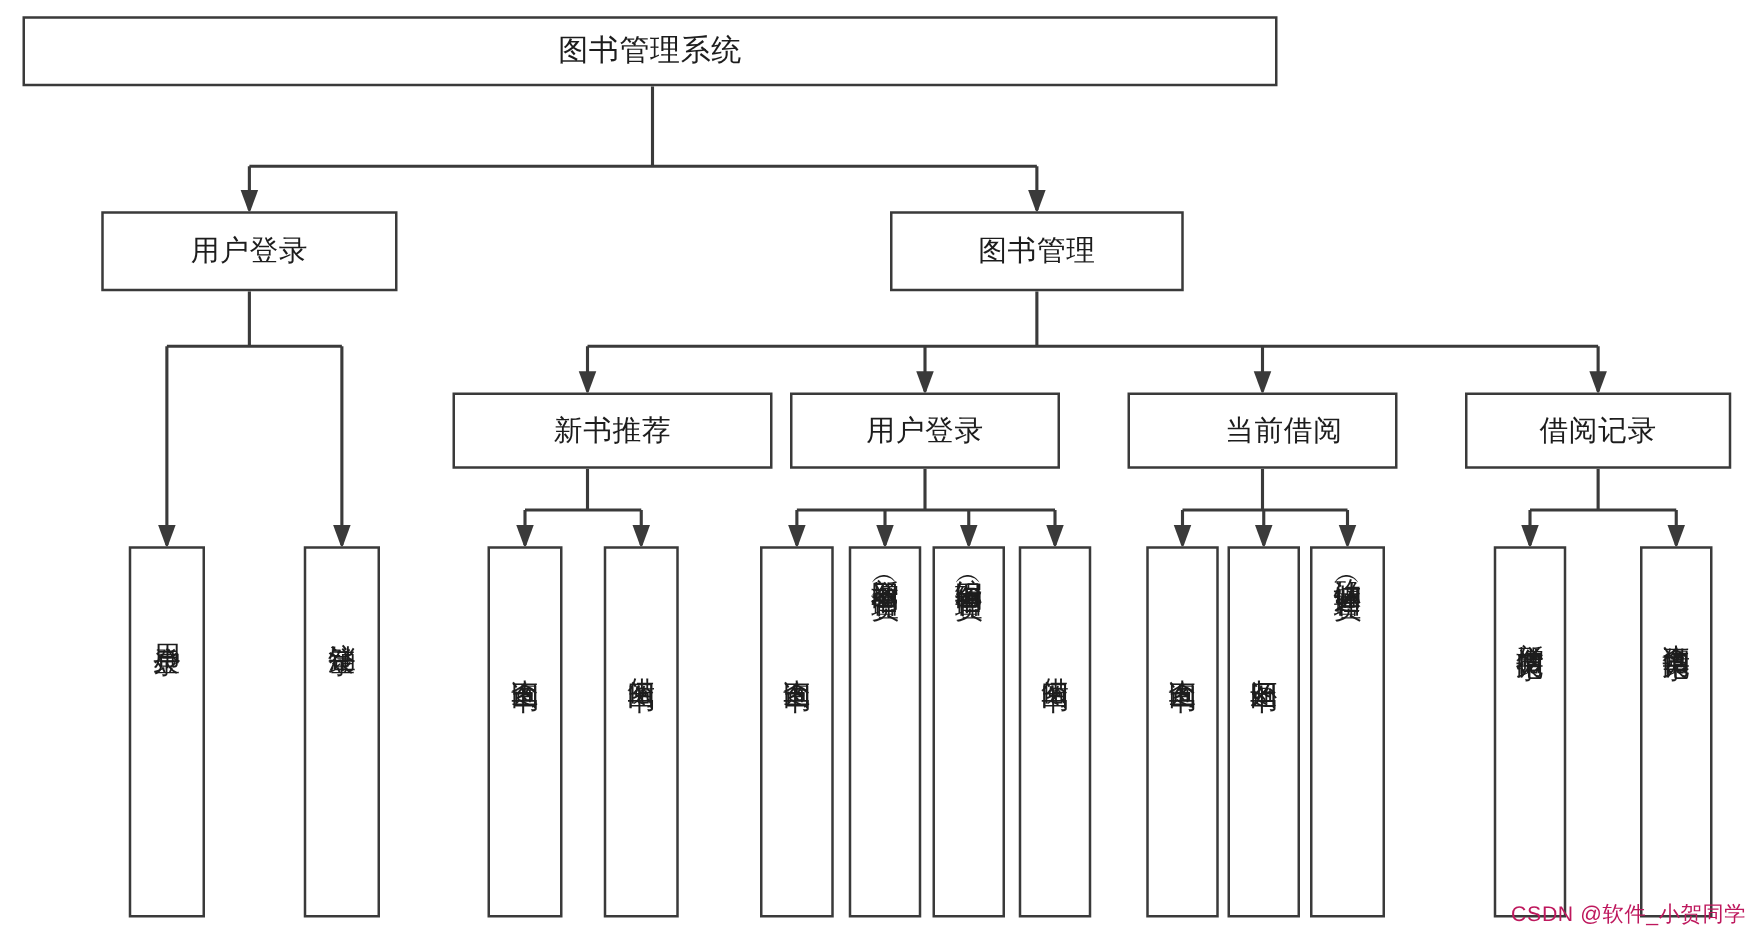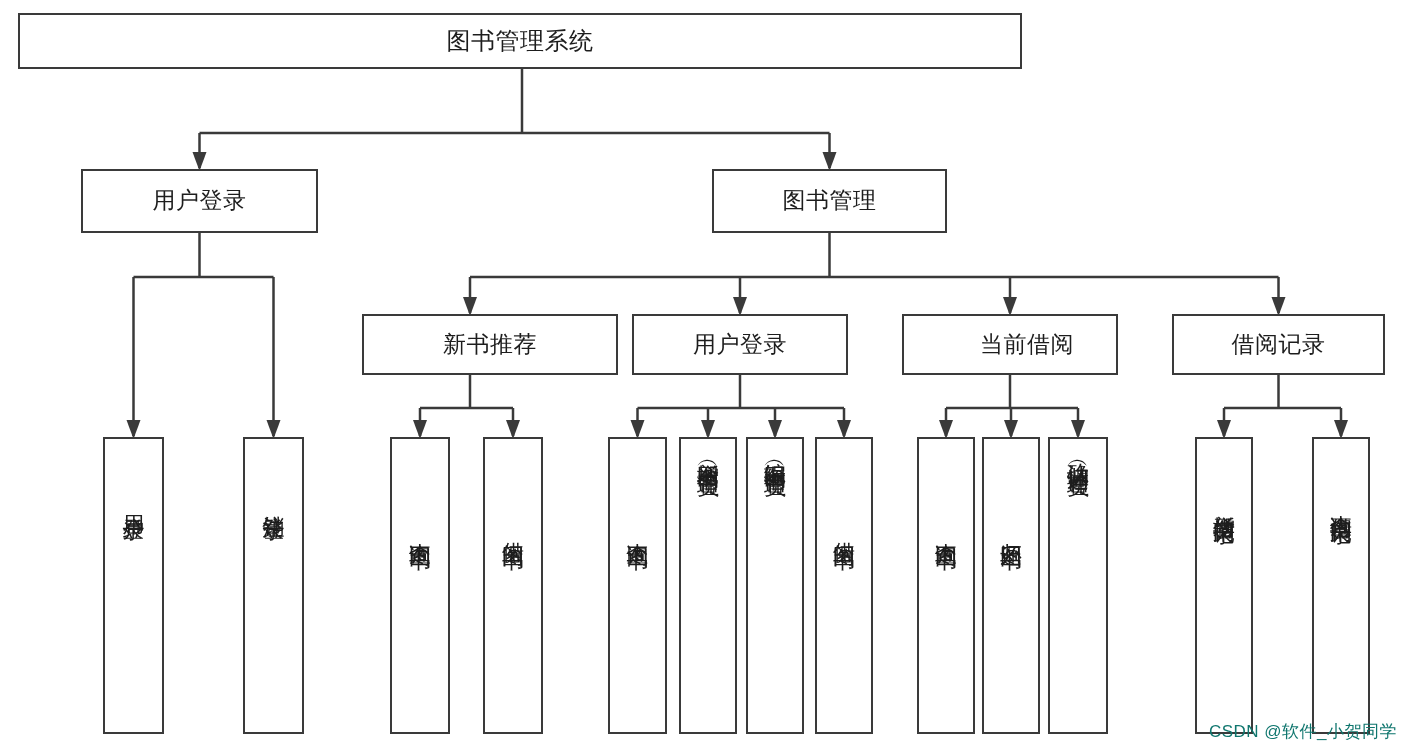--- a/index.html
+++ b/index.html
@@ -73,21 +73,21 @@
     fill: none;
   }
   .arrow-head {
     fill: #3a3a3a;
   }
   .watermark {
     position: absolute;
     right: 8px;
     bottom: 4px;
     font-size: 17px;
-    color: #0f766e;
+    color: #be185d;
     letter-spacing: 0.5px;
     white-space: nowrap;
   }
 </style>
 </head>
 <body>
 
 <div id="diagram-root">
   <svg class="connectors" viewBox="0 0 1405 747">
       <line x1="522" y1="69" x2="522" y2="133" class="conn-line"></line>

